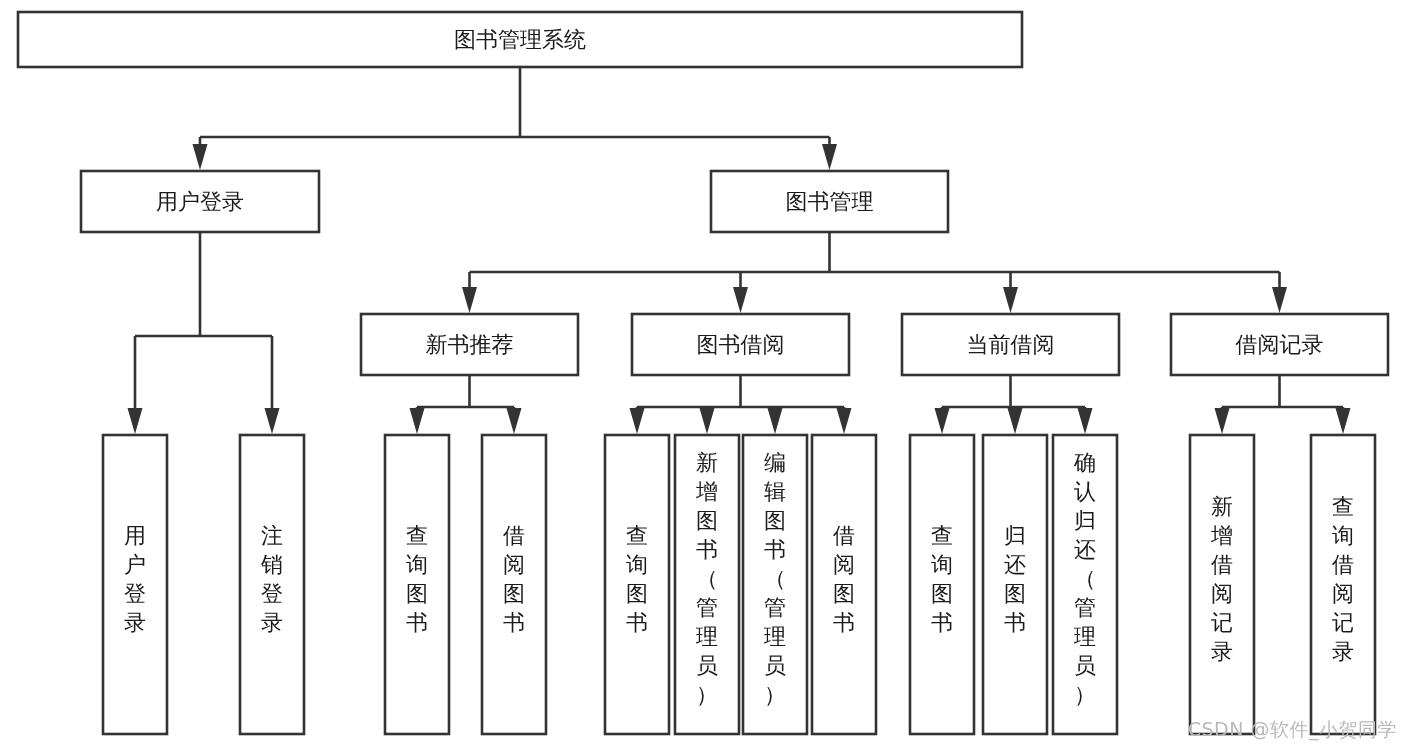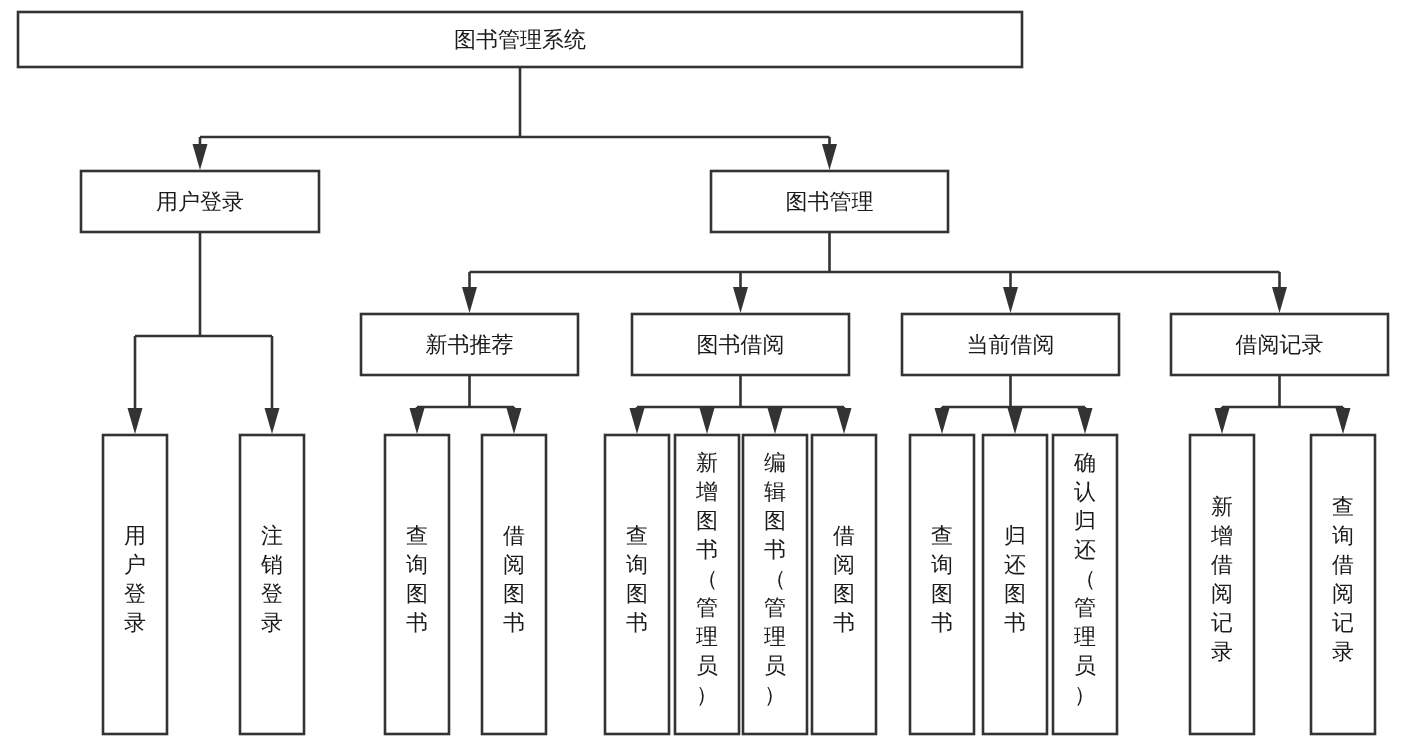--- a/index.html
+++ b/index.html
@@ -215,13 +215,14 @@
         <g>
           <rect x="1190" y="435" width="64" height="299" class="node-box"></rect>
           <text x="1222" class="node-label-v"><tspan x="1222" y="513.5">新</tspan><tspan x="1222" y="542.5">增</tspan><tspan x="1222" y="571.5">借</tspan><tspan x="1222" y="600.5">阅</tspan><tspan x="1222" y="629.5">记</tspan><tspan x="1222" y="658.5">录</tspan></text>
         </g>
         <g>
           <rect x="1311" y="435" width="64" height="299" class="node-box"></rect>
           <text x="1343" class="node-label-v"><tspan x="1343" y="513.5">查</tspan><tspan x="1343" y="542.5">询</tspan><tspan x="1343" y="571.5">借</tspan><tspan x="1343" y="600.5">阅</tspan><tspan x="1343" y="629.5">记</tspan><tspan x="1343" y="658.5">录</tspan></text>
         </g>
       </g>
   </svg>
+  <div class="watermark">CSDN @软件_小贺同学</div>
 </div>
 
 </body></html>

